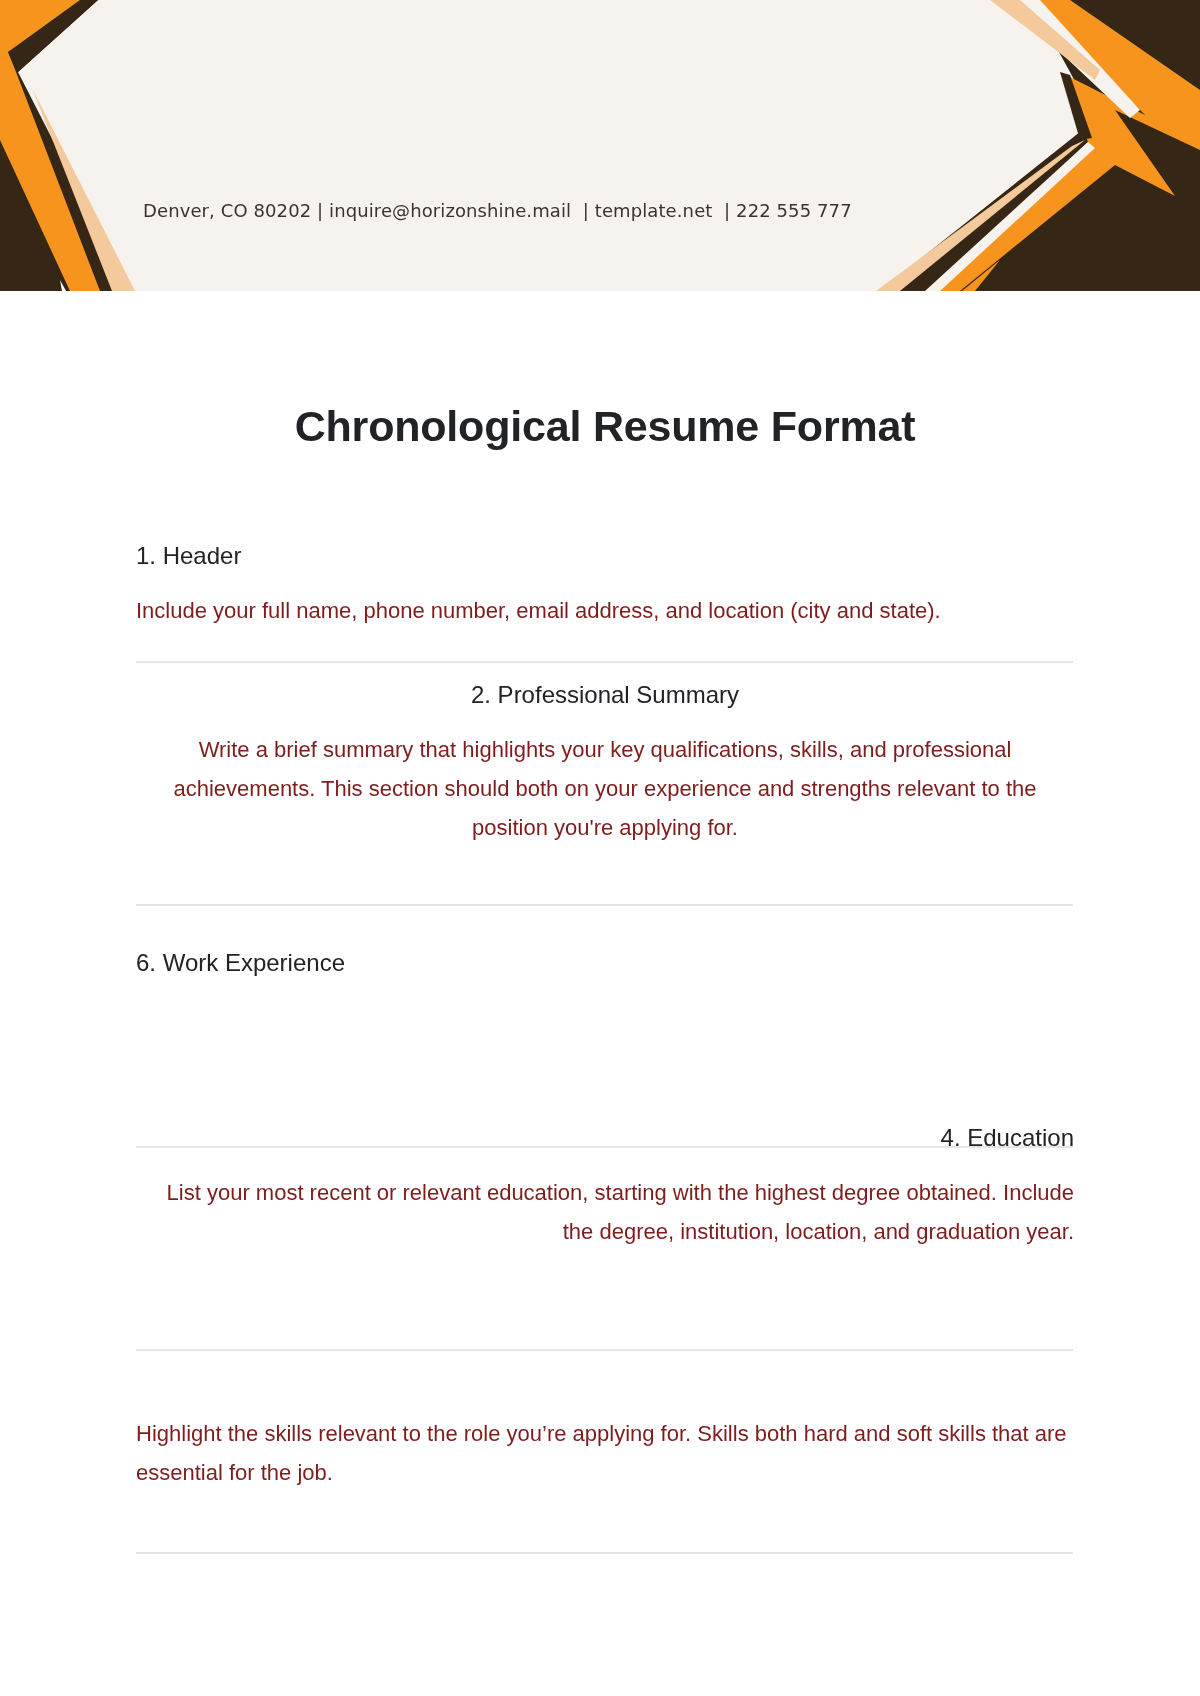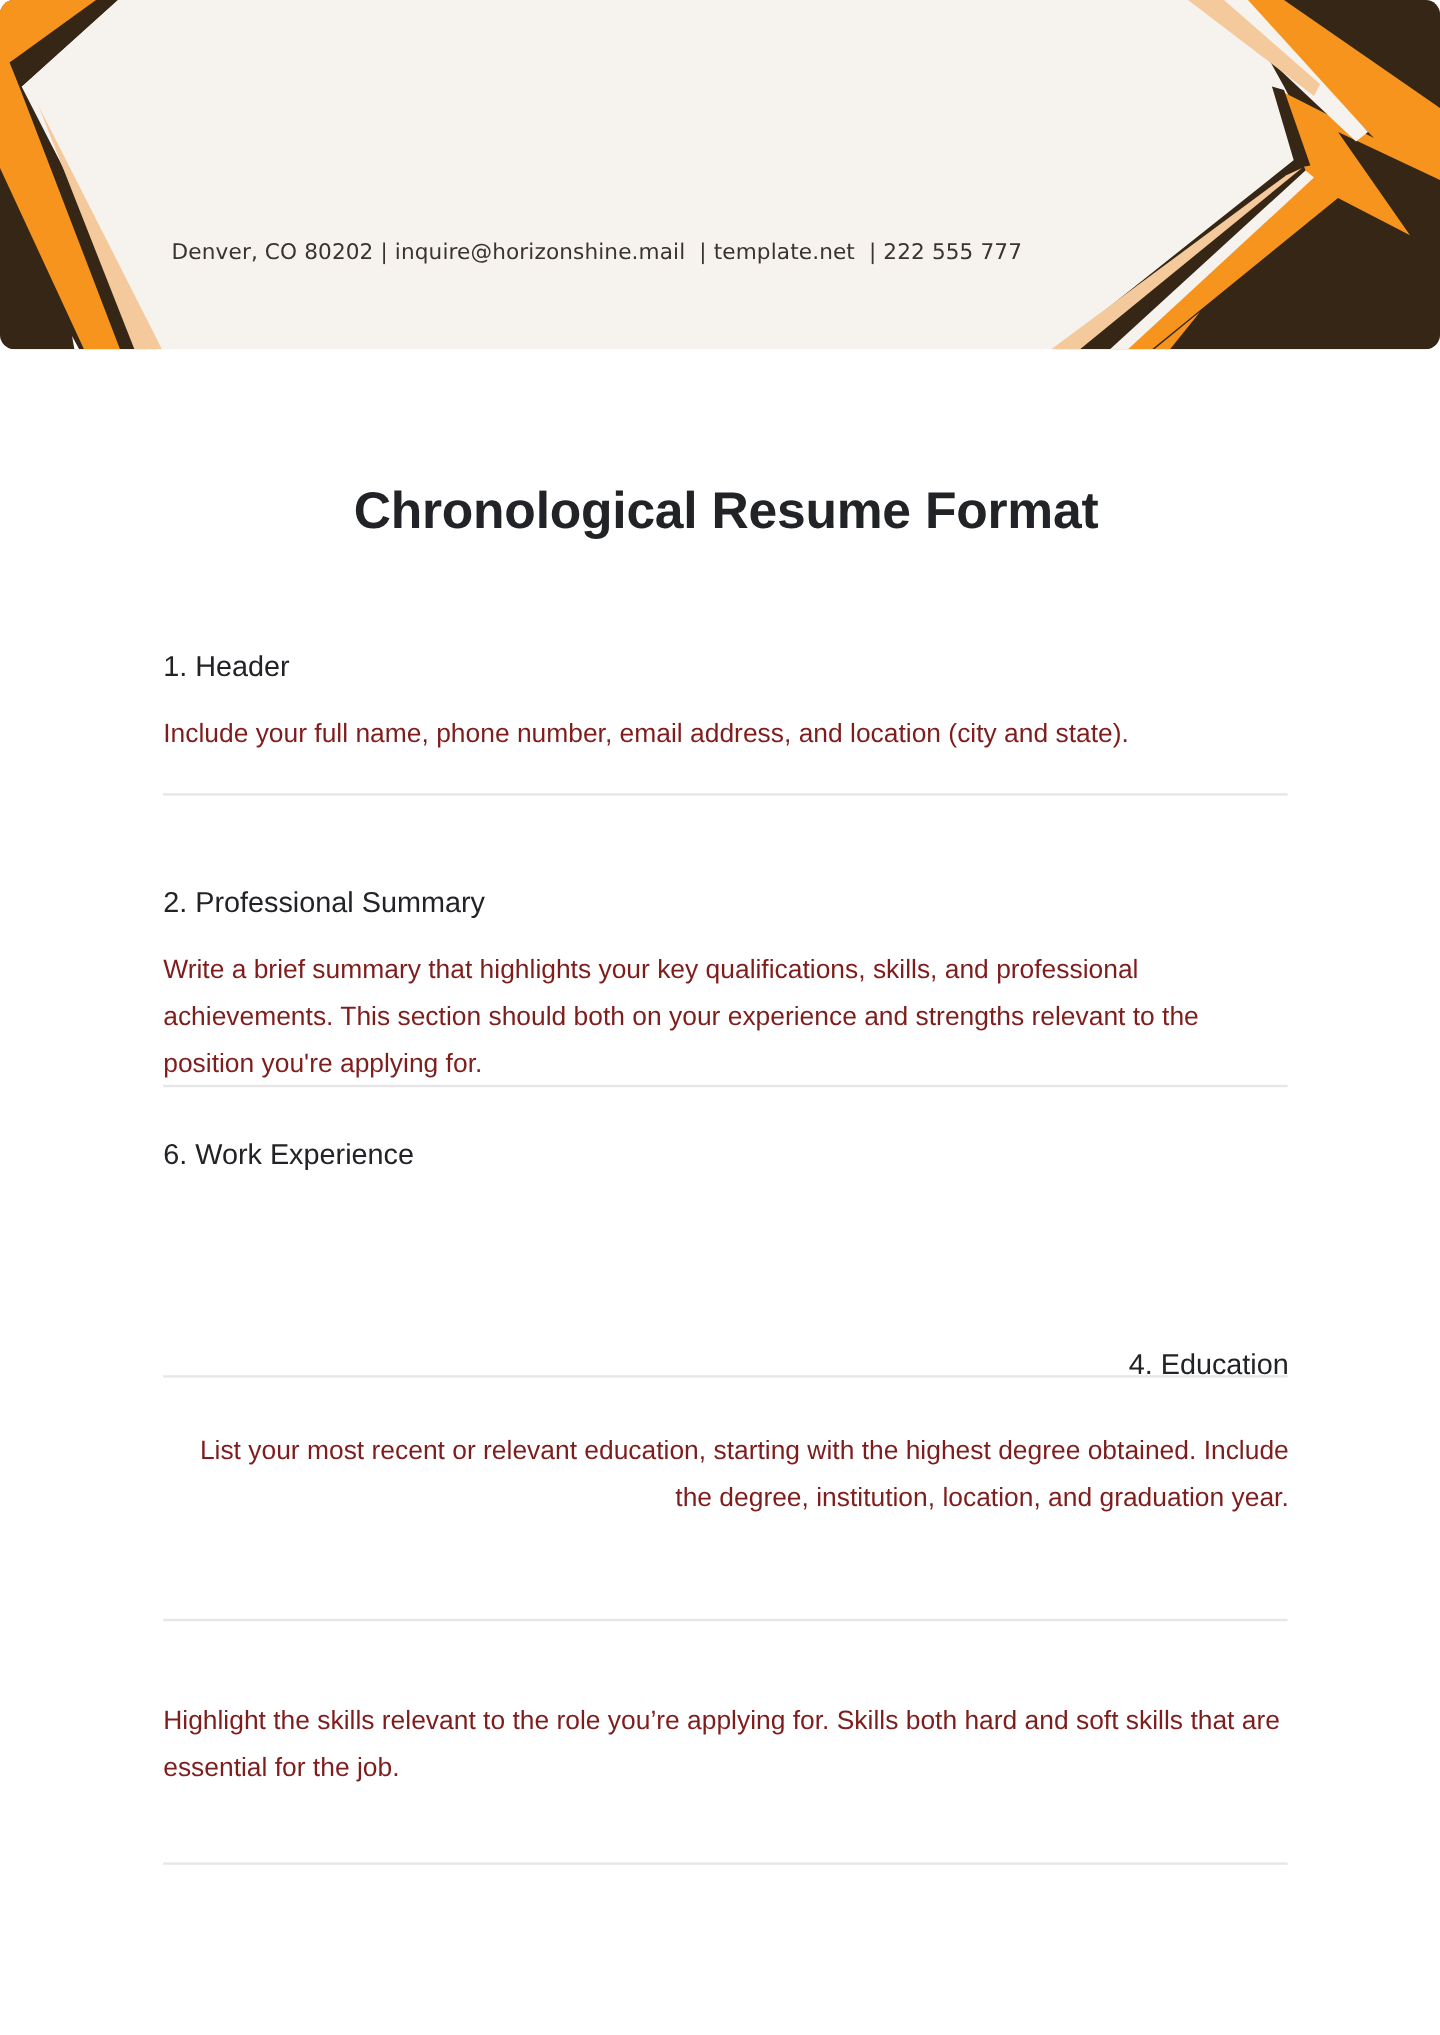--- a/index.html
+++ b/index.html
@@ -11,21 +11,20 @@
       overflow: hidden;
       font-family: "Liberation Sans", "DejaVu Sans", sans-serif;
       color: #222222;
     }
     .header-band {
       position: absolute;
       left: 0; top: 0;
       width: 1200px; height: 291px;
       background: #f6f3ef;
       overflow: hidden;
-      border-radius: 12px;
     }
     .header-band svg { position: absolute; left: 0; top: 0; }
     .contact-line {
       position: absolute;
       left: 143px; top: 200px;
       font-size: 18px;
       color: #3a3330;
       letter-spacing: 0.1px;
       white-space: pre;
       font-family: "DejaVu Sans", sans-serif;
@@ -94,33 +93,33 @@
 </div>
 
 <h1 class="page-title">Chronological Resume Format</h1>
 
 <div class="section" style="top:541px;">
   <h2 class="section-heading">1. Header</h2>
   <p class="section-body" style="margin-top:20px;">Include your full name, phone number, email address, and location (city and state).</p>
 </div>
 <div class="divider" style="top:661px;"></div>
 
-<div class="section" style="top:738px;">
+<div class="section" style="top:680px;text-align:center;">
   <h2 class="section-heading">2. Professional Summary</h2>
   <p class="section-body" style="margin-top:20px;">Write a brief summary that highlights your key qualifications, skills, and professional achievements. This section should both on your experience and strengths relevant to the position you're applying for.</p>
 </div>
 <div class="divider" style="top:904px;"></div>
 
 <div class="section" style="top:948px;">
   <h2 class="section-heading">6. Work Experience</h2>
 </div>
 <div class="divider" style="top:1146px;"></div>
 
 <div class="section" style="top:1123px;text-align:right;">
   <h2 class="section-heading">4. Education</h2>
-  <p class="section-body" style="margin-top:36px;">List your most recent or relevant education, starting with the highest degree obtained. Include the degree, institution, location, and graduation year.</p>
+  <p class="section-body" style="margin-top:20px;">List your most recent or relevant education, starting with the highest degree obtained. Include the degree, institution, location, and graduation year.</p>
 </div>
 <div class="divider" style="top:1349px;"></div>
 
 <div class="section" style="top:1394px;">
   <p class="section-body" style="margin-top:20px;">Highlight the skills relevant to the role you’re applying for. Skills both hard and soft skills that are essential for the job.</p>
 </div>
 <div class="divider" style="top:1552px;"></div>
 
 </body></html>

